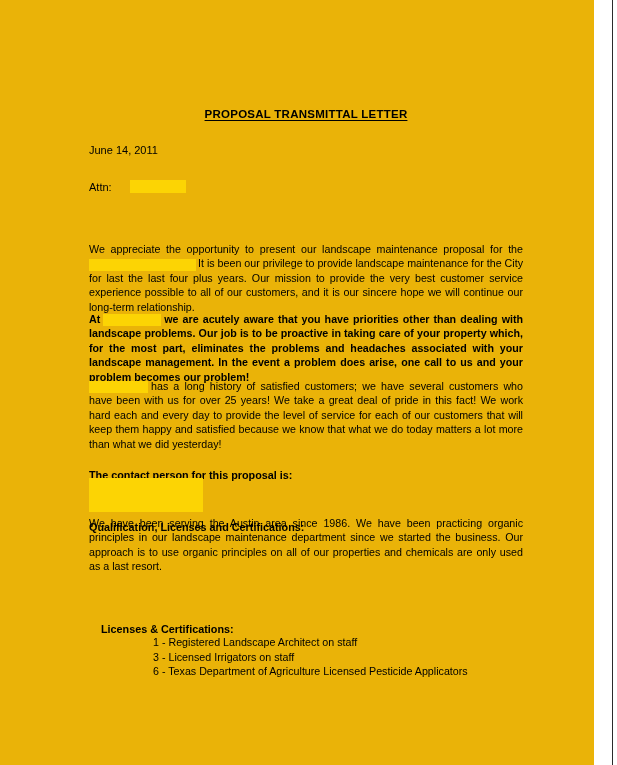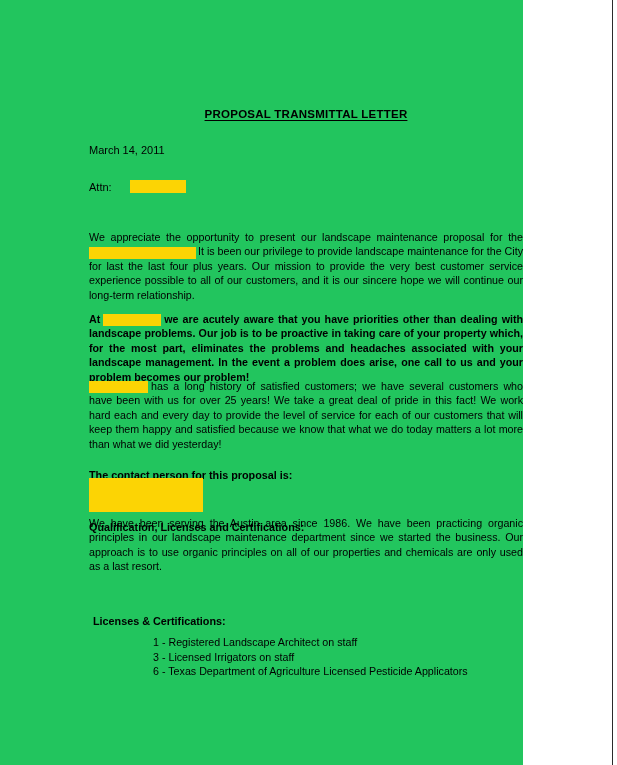--- a/index.html
+++ b/index.html
@@ -11,23 +11,23 @@
     width: 617px;
     height: 765px;
     position: relative;
     font-family: "Liberation Sans", sans-serif;
     color: #000000;
     overflow: hidden;
   }
   .page {
     position: absolute;
     left: 0; top: 0;
-    width: 523px;
+    width: 594px;
     height: 765px;
-    background: #22c55e;
+    background: #eab308;
     box-sizing: border-box;
   }
   .page-right-rule {
     position: absolute;
     top: 0;
     left: 612px;
     width: 1px;
     height: 765px;
     background: #2b2b2b;
   }
@@ -81,21 +81,21 @@
   }
   .para {
     position: absolute;
     left: 0;
     width: 434px;
     font-size: 10.7px;
     line-height: 14.4px;
     text-align: justify;
     margin: 0;
   }
-  .p1 { top: 230px; }
+  .p1 { top: 242px; }
   .p2 { top: 312px; font-weight: bold; }
   .p3 { top: 379px; }
   .p-qual { top: 516px; }
   .redact-inline-1 {
     width: 107px;
     height: 12px;
     margin-right: 2px;
   }
   .redact-inline-2 {
     width: 58px;
@@ -115,21 +115,21 @@
     margin: 0;
   }
   .head-contact { top: 457px; margin-top: 12px; }
   .head-qual { top: 521px; }
   .head-licenses {
     position: absolute;
     left: 0;
     top: 611px;
     font-size: 10.8px;
     font-weight: bold;
-    margin: 4px;
+    margin: 12px;
   }
   .redact-contact {
     position: absolute;
     left: 0;
     top: 478px;
     width: 114px;
     height: 34px;
     background: #FCD404;
   }
   .license-list {
@@ -150,21 +150,21 @@
 <body>
 
 <div class="page">
 
   <div class="page-right-rule"></div>
 
   <div class="content">
 
     <div class="doc-title"><span class="ul">PROPOSAL TRANSMITTAL LETTER</span></div>
 
-    <div class="date-line">March 14, 2011</div>
+    <div class="date-line">June 14, 2011</div>
 
     <div class="attn-line">
       <span class="attn-label">Attn:</span>
       <span class="redact redact-attn"></span>
     </div>
 
     <p class="para p1"><span>We appreciate the opportunity to present our landscape maintenance proposal for the</span> <span class="redact redact-inline-1"></span><span>It is been our privilege to provide landscape maintenance for the City for last the last four plus years. Our mission to provide the very best customer service experience possible to all of our customers, and it is our sincere hope we will continue our long-term relationship.</span></p>
 
     <p class="para p2"><span>At</span><span class="redact redact-inline-2"></span><span>we are acutely aware that you have priorities other than dealing with landscape problems.  Our job is to be proactive in taking care of your property which, for the most part, eliminates the problems and headaches associated with your landscape management.   In the event a problem does arise, one call to us and your problem becomes our problem!</span></p>
 

